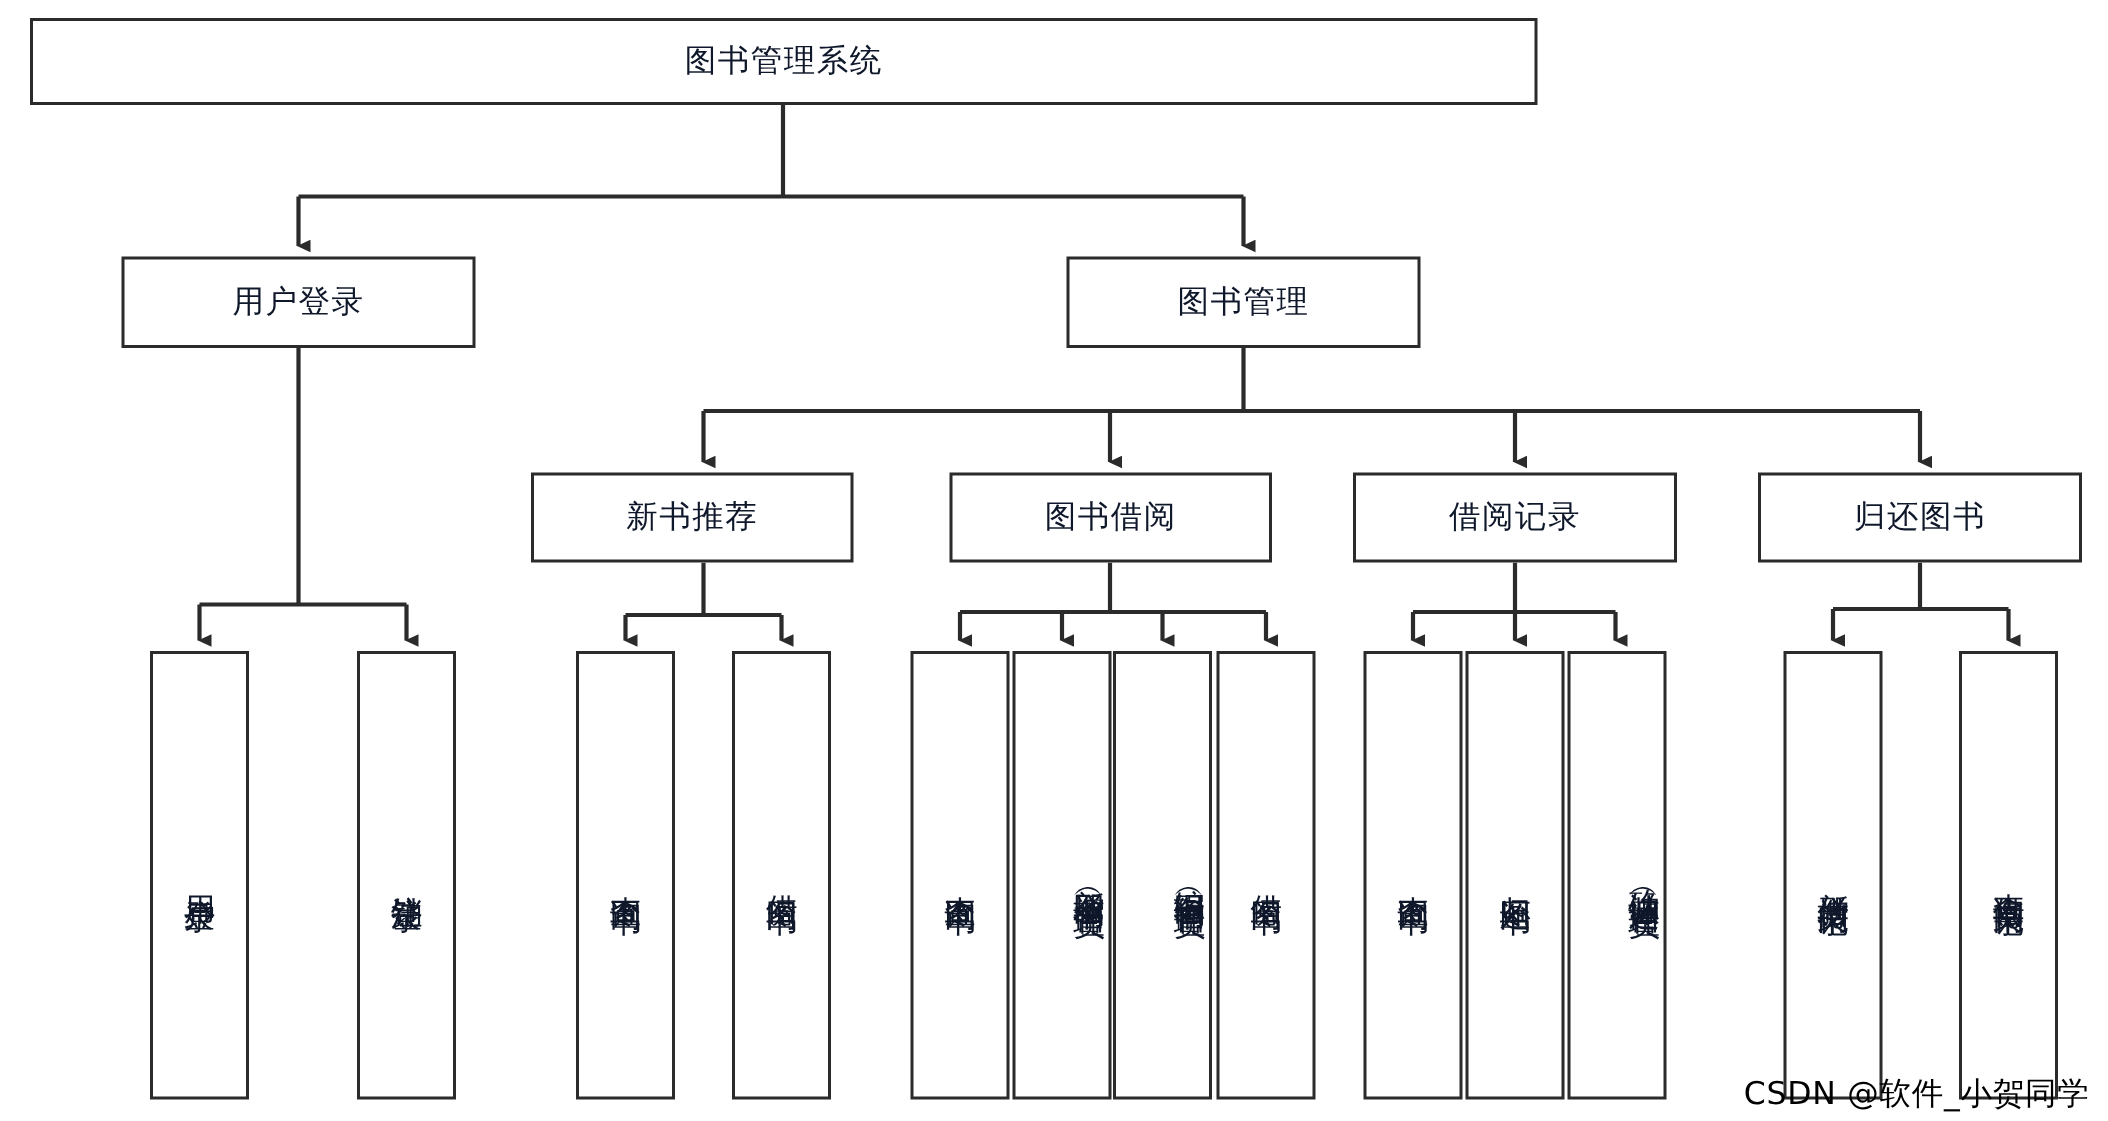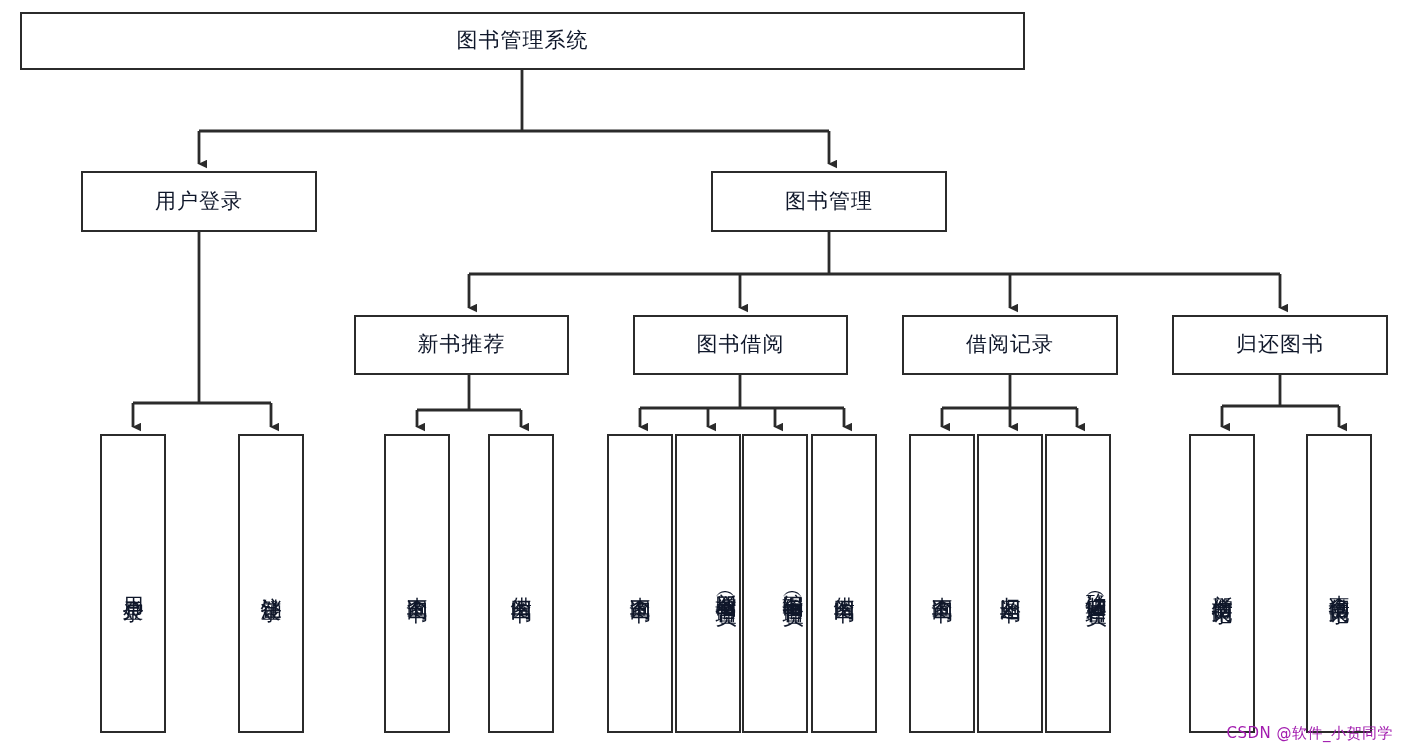--- a/index.html
+++ b/index.html
@@ -52,22 +52,22 @@
     position: absolute;
     left: 0; top: 0;
     width: 1405px;
     height: 747px;
     pointer-events: none;
   }
   #watermark {
     position: absolute;
     right: 12px;
     bottom: 4px;
-    font-size: 15px;
-    color: #a21caf;
+    font-size: 21px;
+    color: #000000;
     letter-spacing: 0.5px;
     white-space: nowrap;
     font-family: "DejaVu Sans", "Liberation Sans", sans-serif;
   }
 </style>
 </head>
 <body>
 
 <div id="diagram">
 

